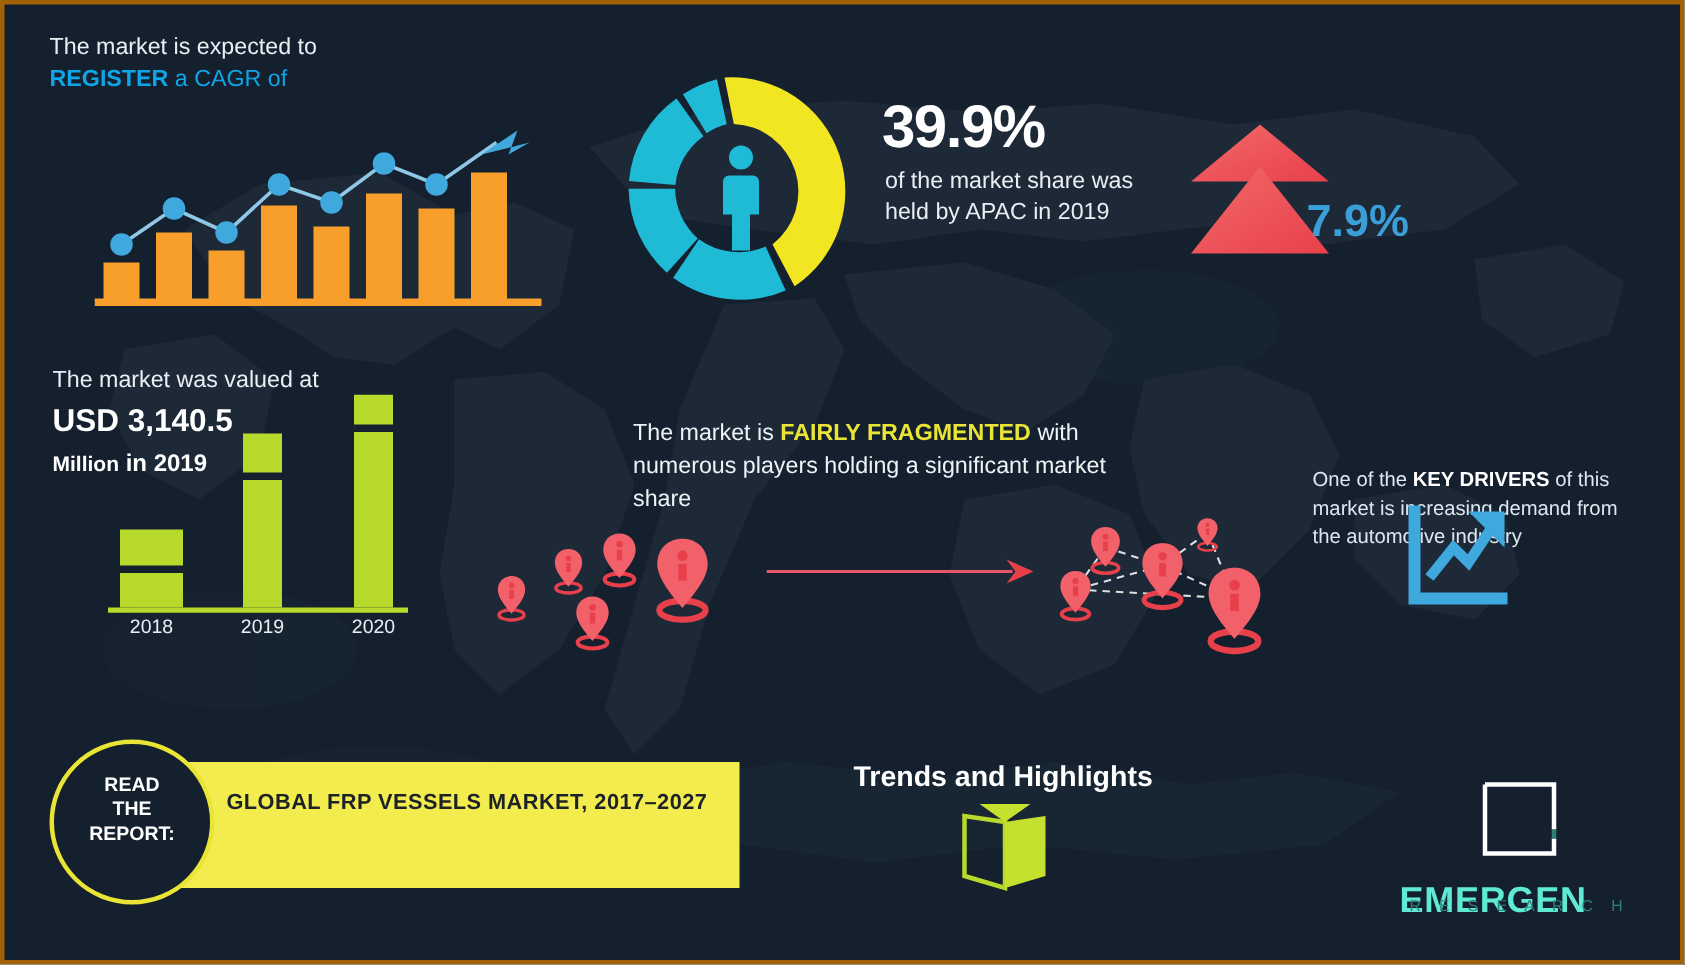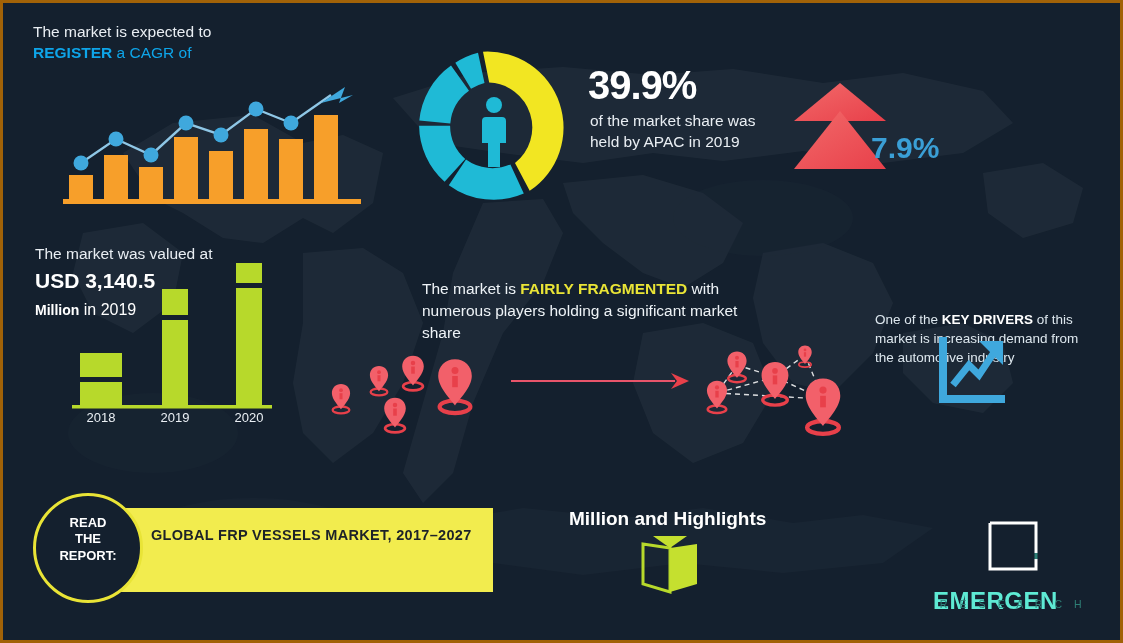--- a/index.html
+++ b/index.html
@@ -34,21 +34,21 @@
   
   #yoy-arrows{left:789px;top:78px;width:96px;height:90px;}
   #yoy-txt{left:868px;top:82px;width:225px;font-size:15.5px;color:#9fb6c6;line-height:1.34;}
   #yoy-val{left:868px;top:128px;font-size:30px;font-weight:bold;color:#3a9fd6;}
 
   
   #val-block{left:32px;top:242px;width:250px;}
   #val-l1{font-size:15.5px;color:#e9eef3;}
   #val-l2{font-size:21px;font-weight:bold;color:#ffffff;margin-top:4px;}
   #val-l3{font-size:21px;font-weight:bold;color:#ffffff;margin-top:1px;}
-  #val-l3 span{font-weight:normal;font-size:16px;}
+  #val-l3 span{font-weight:bold;font-size:16px;}
   #green-chart{left:55px;top:260px;width:240px;height:160px;}
 
   
   #frag-txt{left:419px;top:275px;width:330px;font-size:15.5px;color:#eef3f7;line-height:1.42;}
   #frag-txt .hl{color:#e9e436;font-weight:bold;}
 
   
   #drv-txt{left:872px;top:267px;width:222px;font-size:13.5px;color:#dde7ee;line-height:1.42;margin-top:40px;}
   #drv-txt b{color:#ffffff;}
 
@@ -256,21 +256,21 @@
     <path d="M8,2 h8 v58 h58 v8 h-66 z" fill="#3fa8dd"></path>
     <path d="M22,50 L38,30 L48,40 L64,16" fill="none" stroke="#3fa8dd" stroke-width="7" stroke-linejoin="miter"></path>
     <path d="M48,6 L72,6 L72,30 L64,22 L56,14 Z" fill="#3fa8dd"></path>
   </svg>
 
   <div class="abs" id="banner"></div>
   <div class="abs" id="banner-text">GLOBAL FRP VESSELS MARKET, 2017–2027</div>
   <div class="abs" id="read-circle"></div>
   <div class="abs" id="read-label">READ<br>THE<br>REPORT:</div>
 
-  <div class="abs" id="trends-title">Million and Highlights</div>
+  <div class="abs" id="trends-title">Trends and Highlights</div>
   <svg class="abs" id="book-icon" viewBox="0 0 62 62">
     <path d="M31,14 L31,58 L4,50 L4,10 Z" fill="none" stroke="#b7d92b" stroke-width="3"></path>
     <path d="M31,14 L58,10 L58,50 L31,58 Z" fill="#c5e02f"></path>
     <path d="M14,2 L31,14 L31,2 Z" fill="#c5e02f"></path>
     <path d="M48,2 L31,14 L31,2 Z" fill="#c5e02f"></path>
   </svg>
 
   <svg class="abs" id="logo-mark" viewBox="0 0 50 50">
     <path d="M2,2 h46 v30" fill="none" stroke="#ffffff" stroke-width="3"></path>
     <path d="M48,38 v10 h-46 v-46" fill="none" stroke="#ffffff" stroke-width="3"></path>

